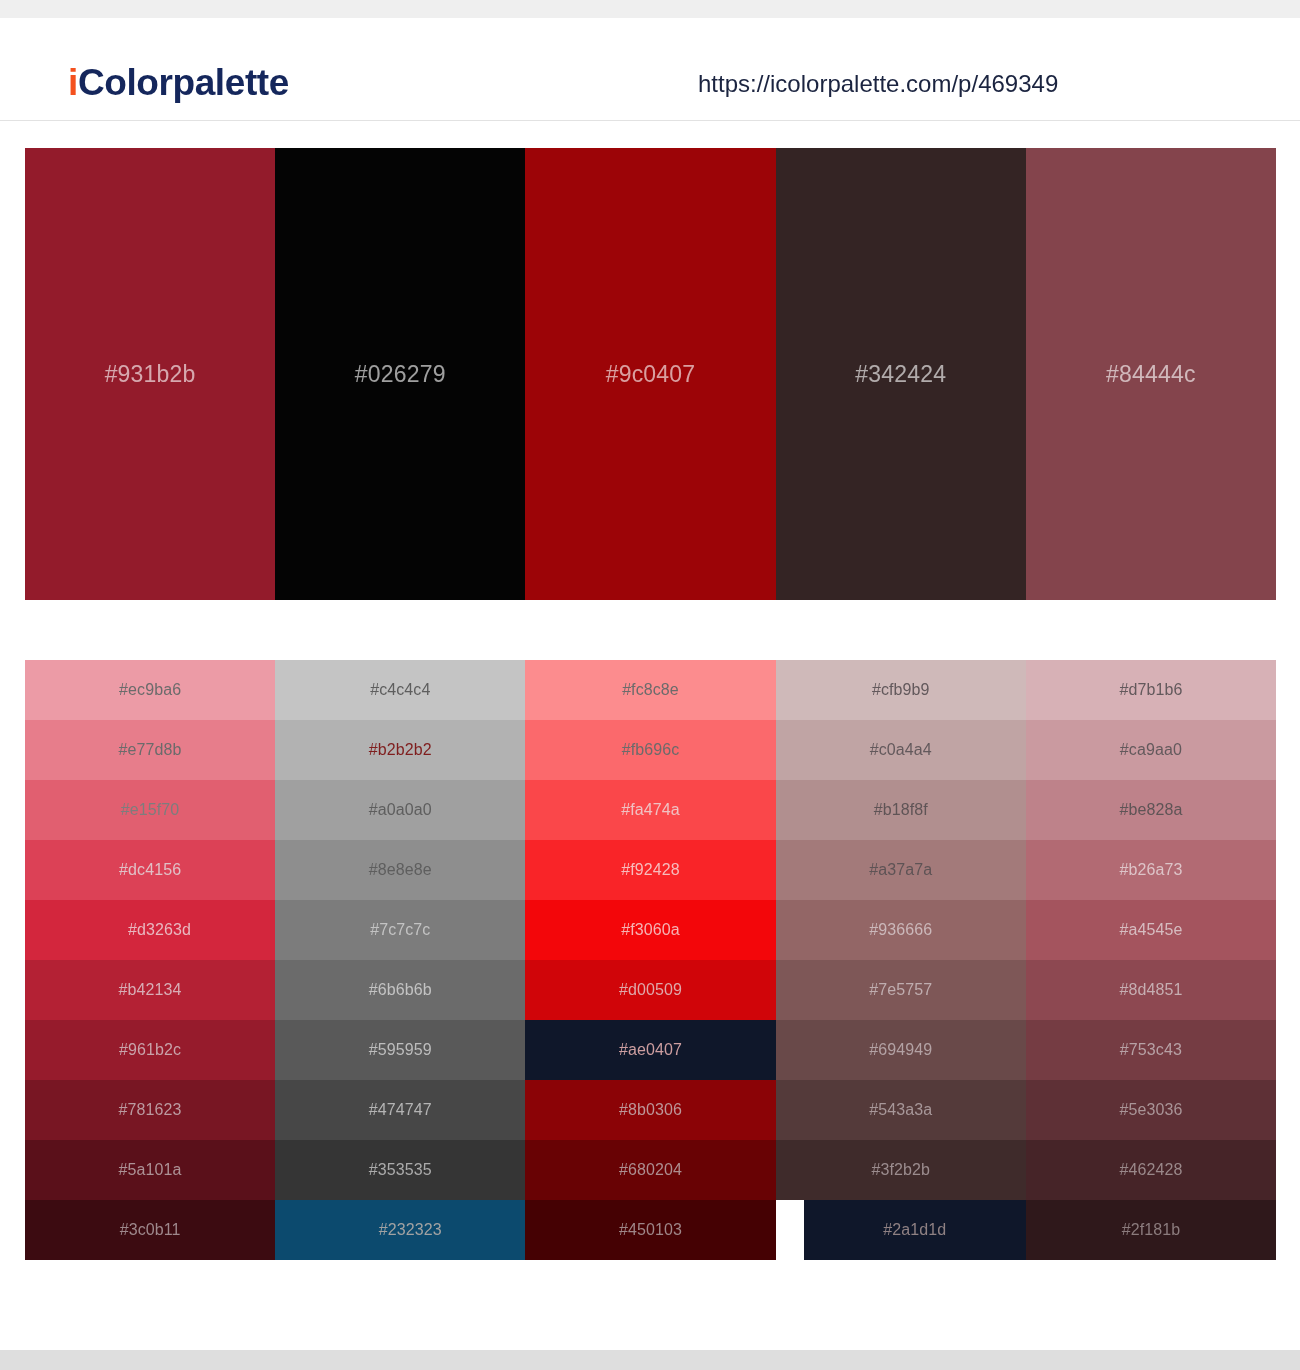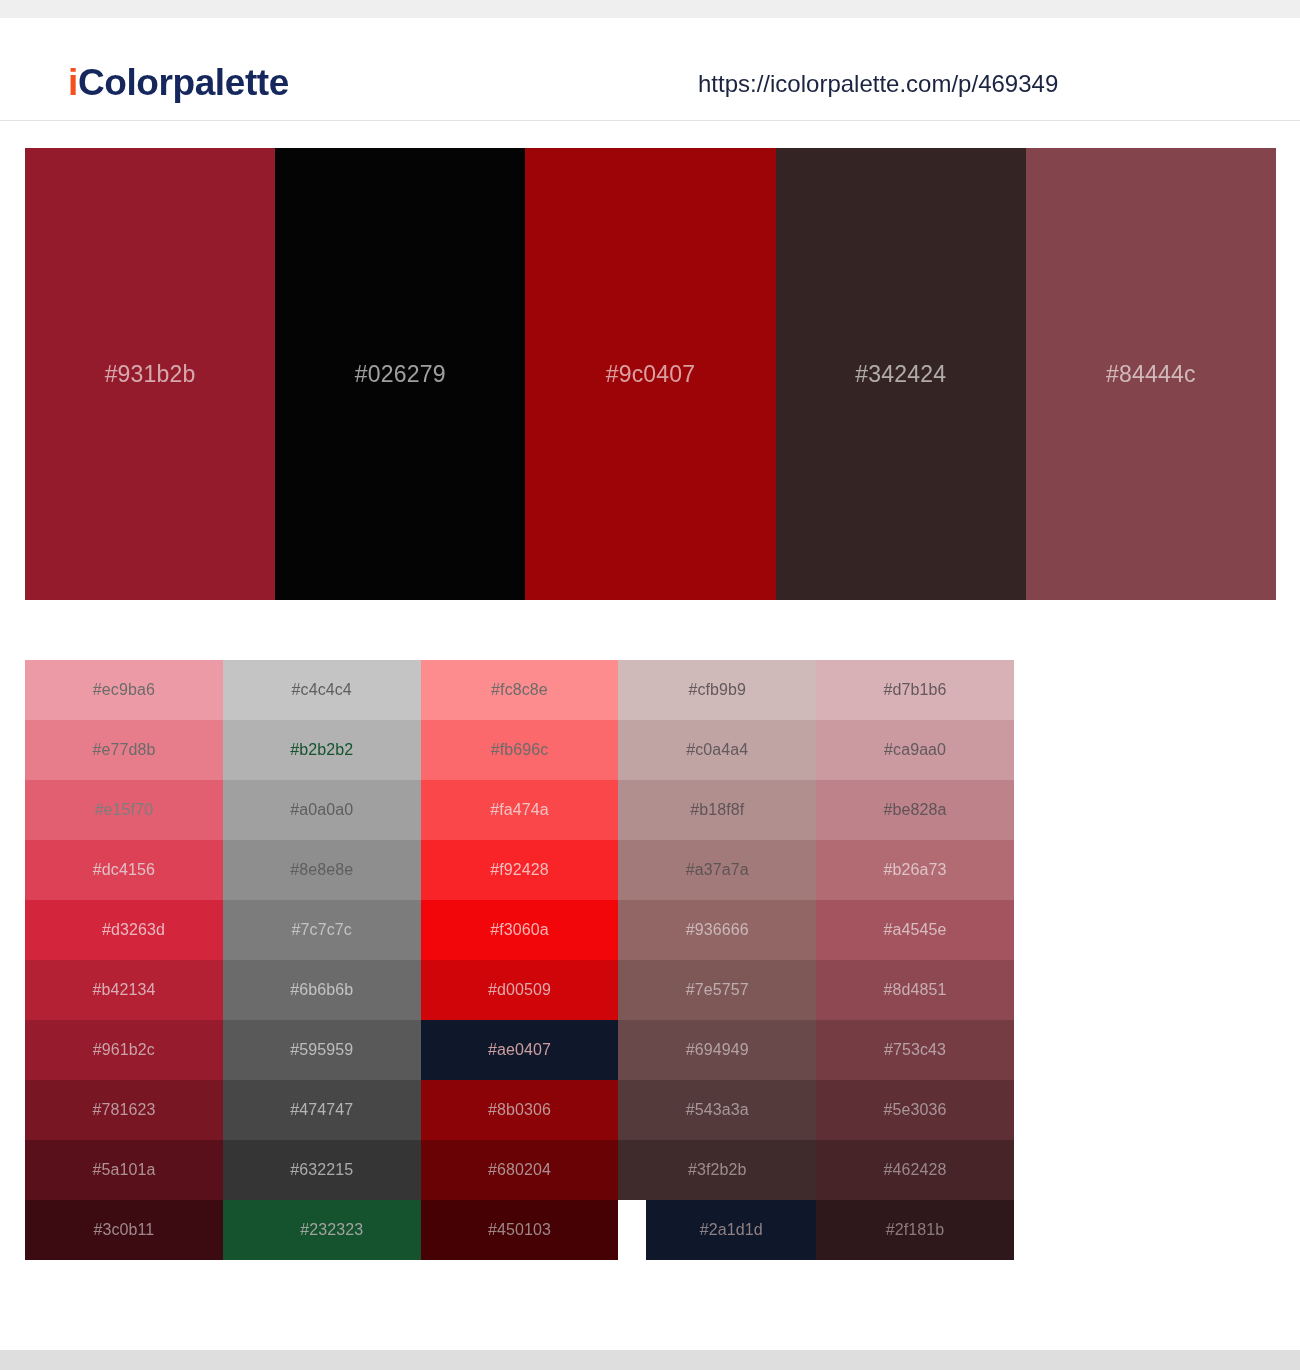--- a/index.html
+++ b/index.html
@@ -81,21 +81,21 @@
     color: rgba(255,255,255,0.62);
     letter-spacing: 0.2px;
     user-select: text;
   }
 
   
   .shades {
     position: absolute;
     left: 25px;
     top: 660px;
-    width: 989px;
+    width: 1251px;
     display: flex;
   }
   .shade-col {
     flex: 1 1 0;
     display: flex;
     flex-direction: column;
   }
   .shade-cell {
     height: 60px;
     display: flex;
@@ -181,44 +181,44 @@
         </div>
         <div class="shade-cell" style="background: rgb(60, 11, 17);">
           <span class="hex" style="color: rgb(158, 136, 140);">#3c0b11</span>
         </div>
       </div>
       <div class="shade-col">
         <div class="shade-cell" style="background: rgb(196, 196, 196);">
           <span class="hex" style="color: rgb(94, 94, 94);">#c4c4c4</span>
         </div>
         <div class="shade-cell" style="background: rgb(178, 178, 178);">
-          <span class="hex" style="color: #14532d;">#b2b2b2</span>
+          <span class="hex" style="color: #7f1d1d;">#b2b2b2</span>
         </div>
         <div class="shade-cell" style="background: rgb(160, 160, 160);">
           <span class="hex" style="color: rgb(94, 94, 94);">#a0a0a0</span>
         </div>
         <div class="shade-cell" style="background: rgb(142, 142, 142);">
           <span class="hex" style="color: rgb(94, 94, 94);">#8e8e8e</span>
         </div>
         <div class="shade-cell" style="background: rgb(124, 124, 124);">
           <span class="hex" style="color: rgb(195, 195, 195);">#7c7c7c</span>
         </div>
         <div class="shade-cell" style="background: rgb(107, 107, 107);">
           <span class="hex" style="color: rgb(195, 195, 195);">#6b6b6b</span>
         </div>
         <div class="shade-cell" style="background: rgb(89, 89, 89);">
           <span class="hex" style="color: rgb(189, 189, 189);">#595959</span>
         </div>
         <div class="shade-cell" style="background: rgb(71, 71, 71);">
           <span class="hex" style="color: rgb(180, 180, 180);">#474747</span>
         </div>
         <div class="shade-cell" style="background: rgb(53, 53, 53);">
-          <span class="hex" style="color: rgb(171, 171, 171);">#632215</span>
-        </div>
-        <div class="shade-cell" style="background: #14532d; padding-left: 20px;">
+          <span class="hex" style="color: rgb(171, 171, 171);">#353535</span>
+        </div>
+        <div class="shade-cell" style="background: #0c4a6e; padding-left: 20px;">
           <span class="hex" style="color: rgb(162, 162, 162);">#232323</span>
         </div>
       </div>
       <div class="shade-col">
         <div class="shade-cell" style="background: rgb(252, 140, 142);">
           <span class="hex" style="color: rgb(107, 107, 107);">#fc8c8e</span>
         </div>
         <div class="shade-cell" style="background: rgb(251, 105, 108);">
           <span class="hex" style="color: rgb(107, 107, 107);">#fb696c</span>
         </div>

